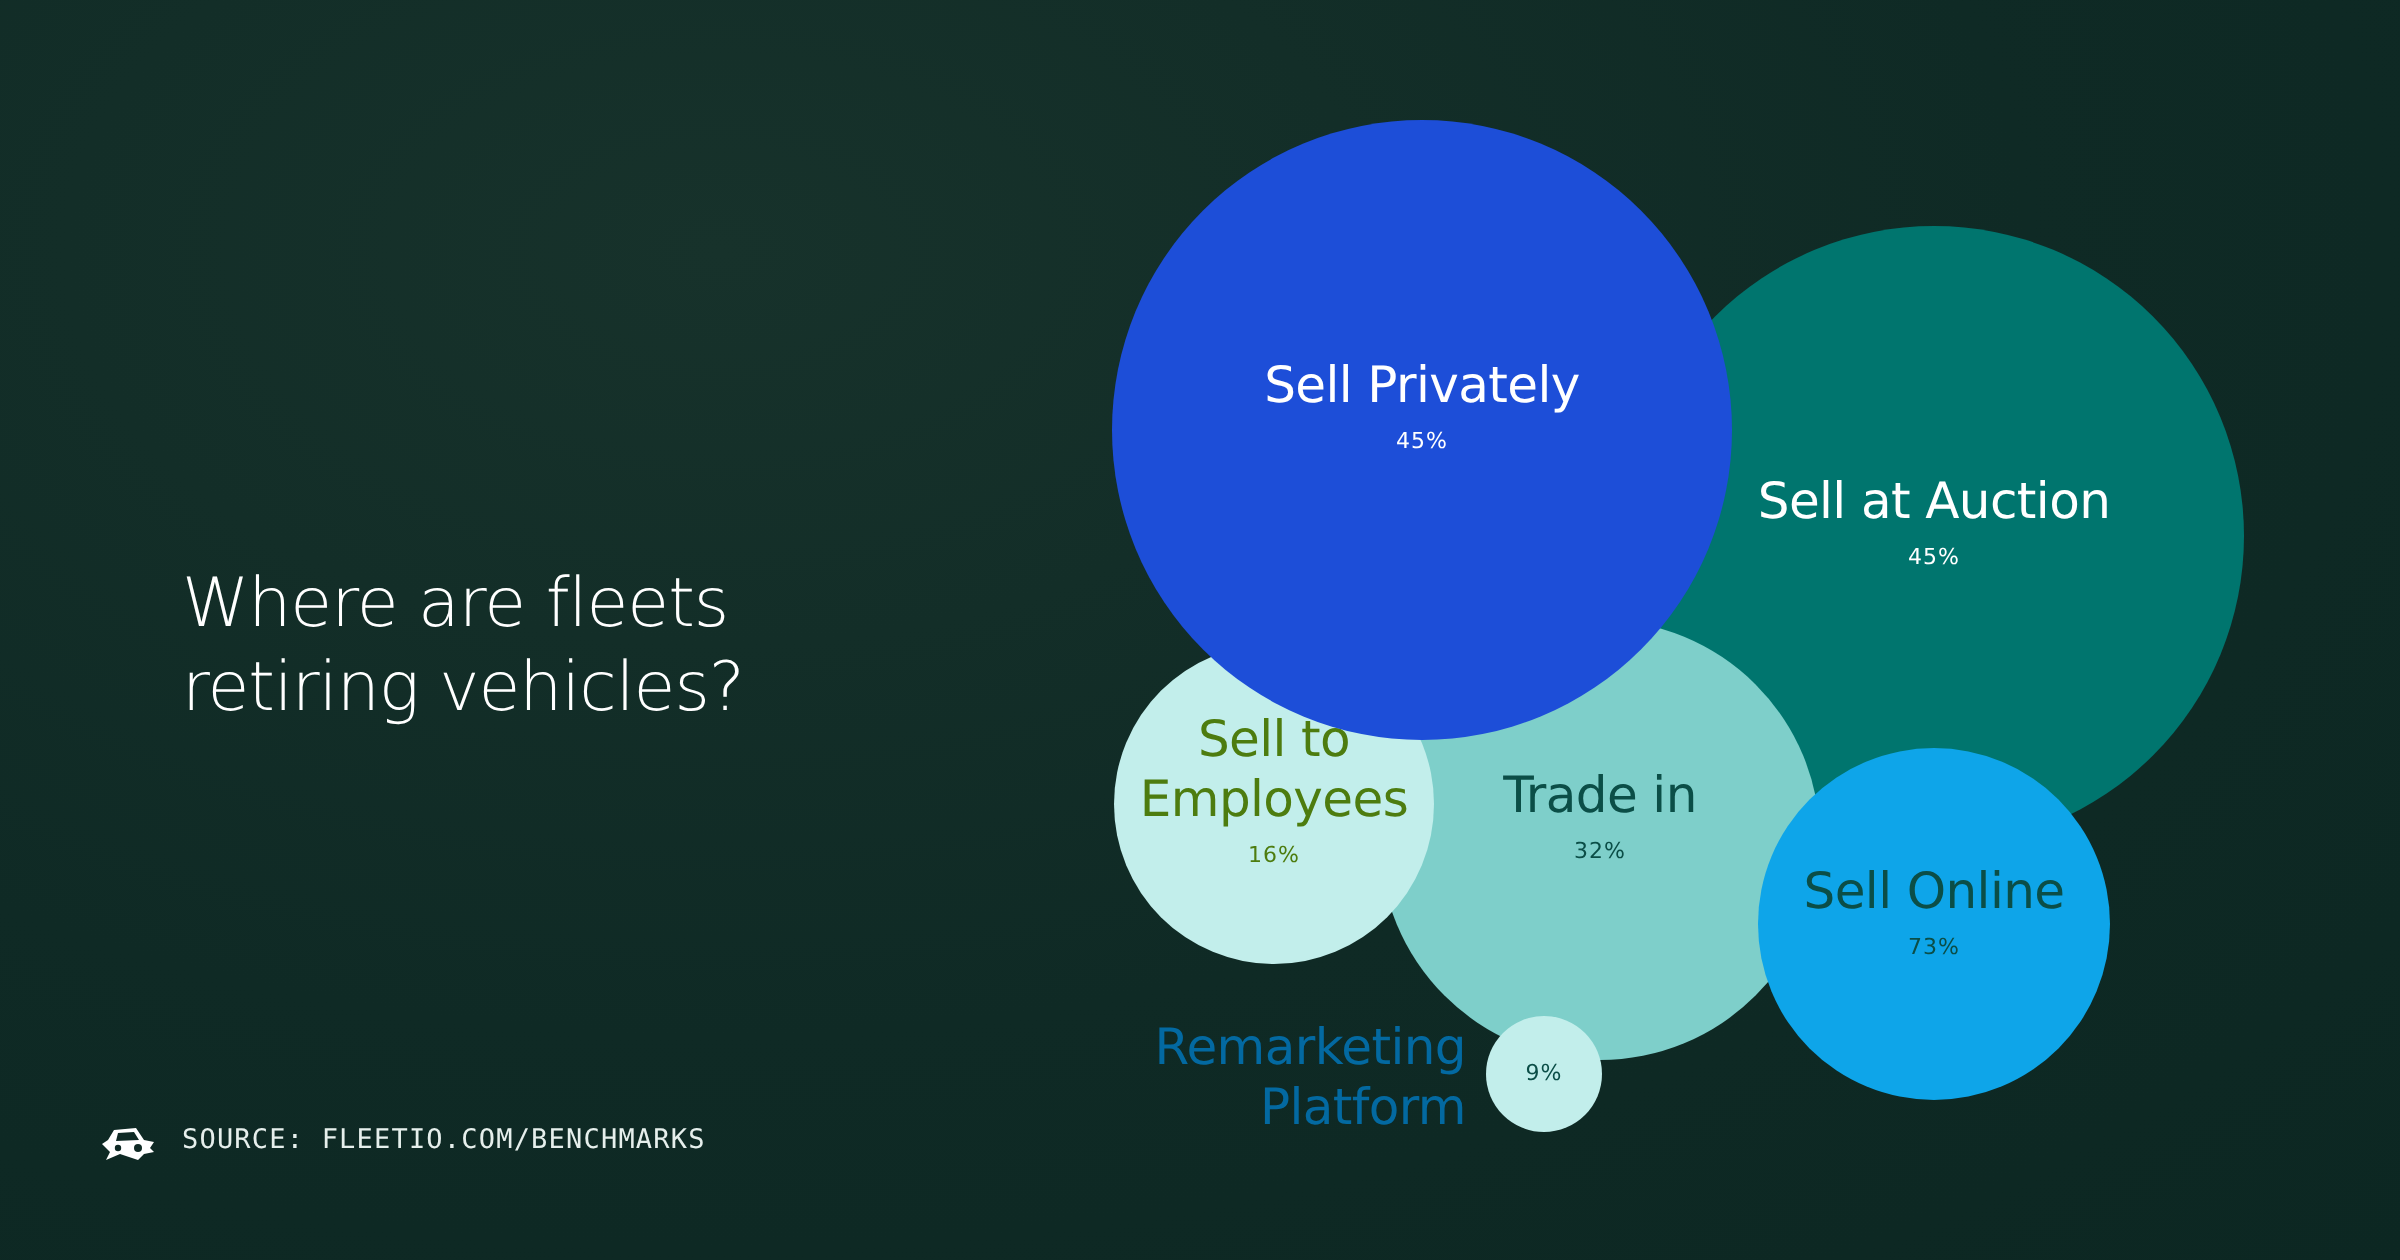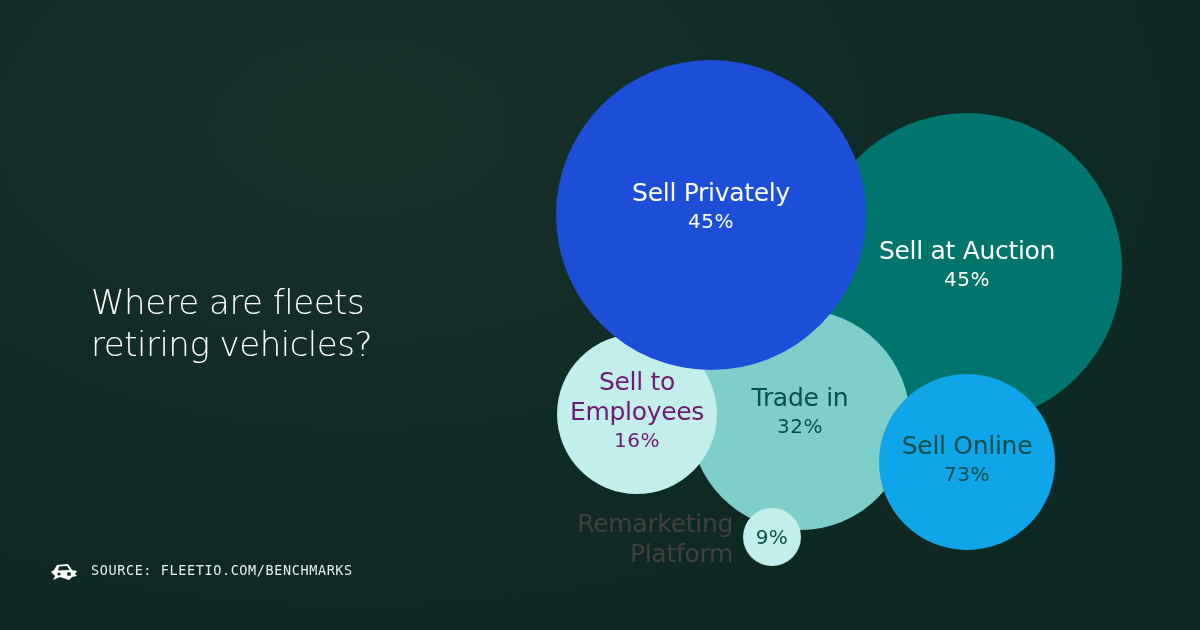--- a/index.html
+++ b/index.html
@@ -20,44 +20,44 @@
   .source-text {
     color:#e6efec; font-family:"DejaVu Sans Mono", monospace; font-size:13.5px; letter-spacing:0.6px;
   }
   .chart { position:absolute; left:0; top:0; width:1200px; height:630px; }
   .bubble {
     position:absolute; border-radius:50%;
     display:flex; flex-direction:column; align-items:center; justify-content:center;
     text-align:center;
   }
   .blabel { font-size:25px; line-height:30px; letter-spacing:-0.3px; font-family:"DejaVu Sans", sans-serif; }
-  .bpct { font-size:20px; line-height:22px; margin-top:2px; letter-spacing:0.5px; font-family:"DejaVu Sans", sans-serif; }
+  .bpct { font-size:11px; line-height:22px; margin-top:2px; letter-spacing:0.5px; font-family:"DejaVu Sans", sans-serif; }
   .ext-label {
-    position:absolute; text-align:right; color:#404040;
+    position:absolute; text-align:right; color:#0369a1;
     font-size:25px; line-height:30px; letter-spacing:-0.3px; font-family:"DejaVu Sans", sans-serif;
   }
 </style>
 </head>
 <body>
 
 <div class="title">Where are fleets retiring vehicles?</div>
 
 <div class="chart">
 
   <div class="bubble" style="left:812px; top:113px; width:310px; height:310px; background:#00756E; color:#ffffff;">
     <div class="blabel" style="margin-top:-10px;">Sell at Auction</div>
     <div class="bpct">45%</div>
   </div>
 
   <div class="bubble" style="left:690px; top:310px; width:220px; height:220px; background:#7ECFCA; color:#0B4E47;">
     <div class="blabel" style="margin-top:-20px;">Trade in</div>
     <div class="bpct">32%</div>
   </div>
 
-  <div class="bubble" style="left:557px; top:334px; width:160px; height:160px; background:#C2EEEB; color:#701a75;">
+  <div class="bubble" style="left:557px; top:322px; width:160px; height:160px; background:#C2EEEB; color:#4d7c0f;">
     <div class="blabel" style="width:150px; margin-top:-10px;">Sell to Employees</div>
     <div class="bpct">16%</div>
   </div>
 
   <div class="bubble" style="left:556px; top:60px; width:310px; height:310px; background:#1d4ed8; color:#ffffff;">
     <div class="blabel" style="margin-top:-20px;">Sell Privately</div>
     <div class="bpct">45%</div>
   </div>
 
   <div class="bubble" style="left:879px; top:374px; width:176px; height:176px; background:#0ea5e9; color:#0B4E47;">

